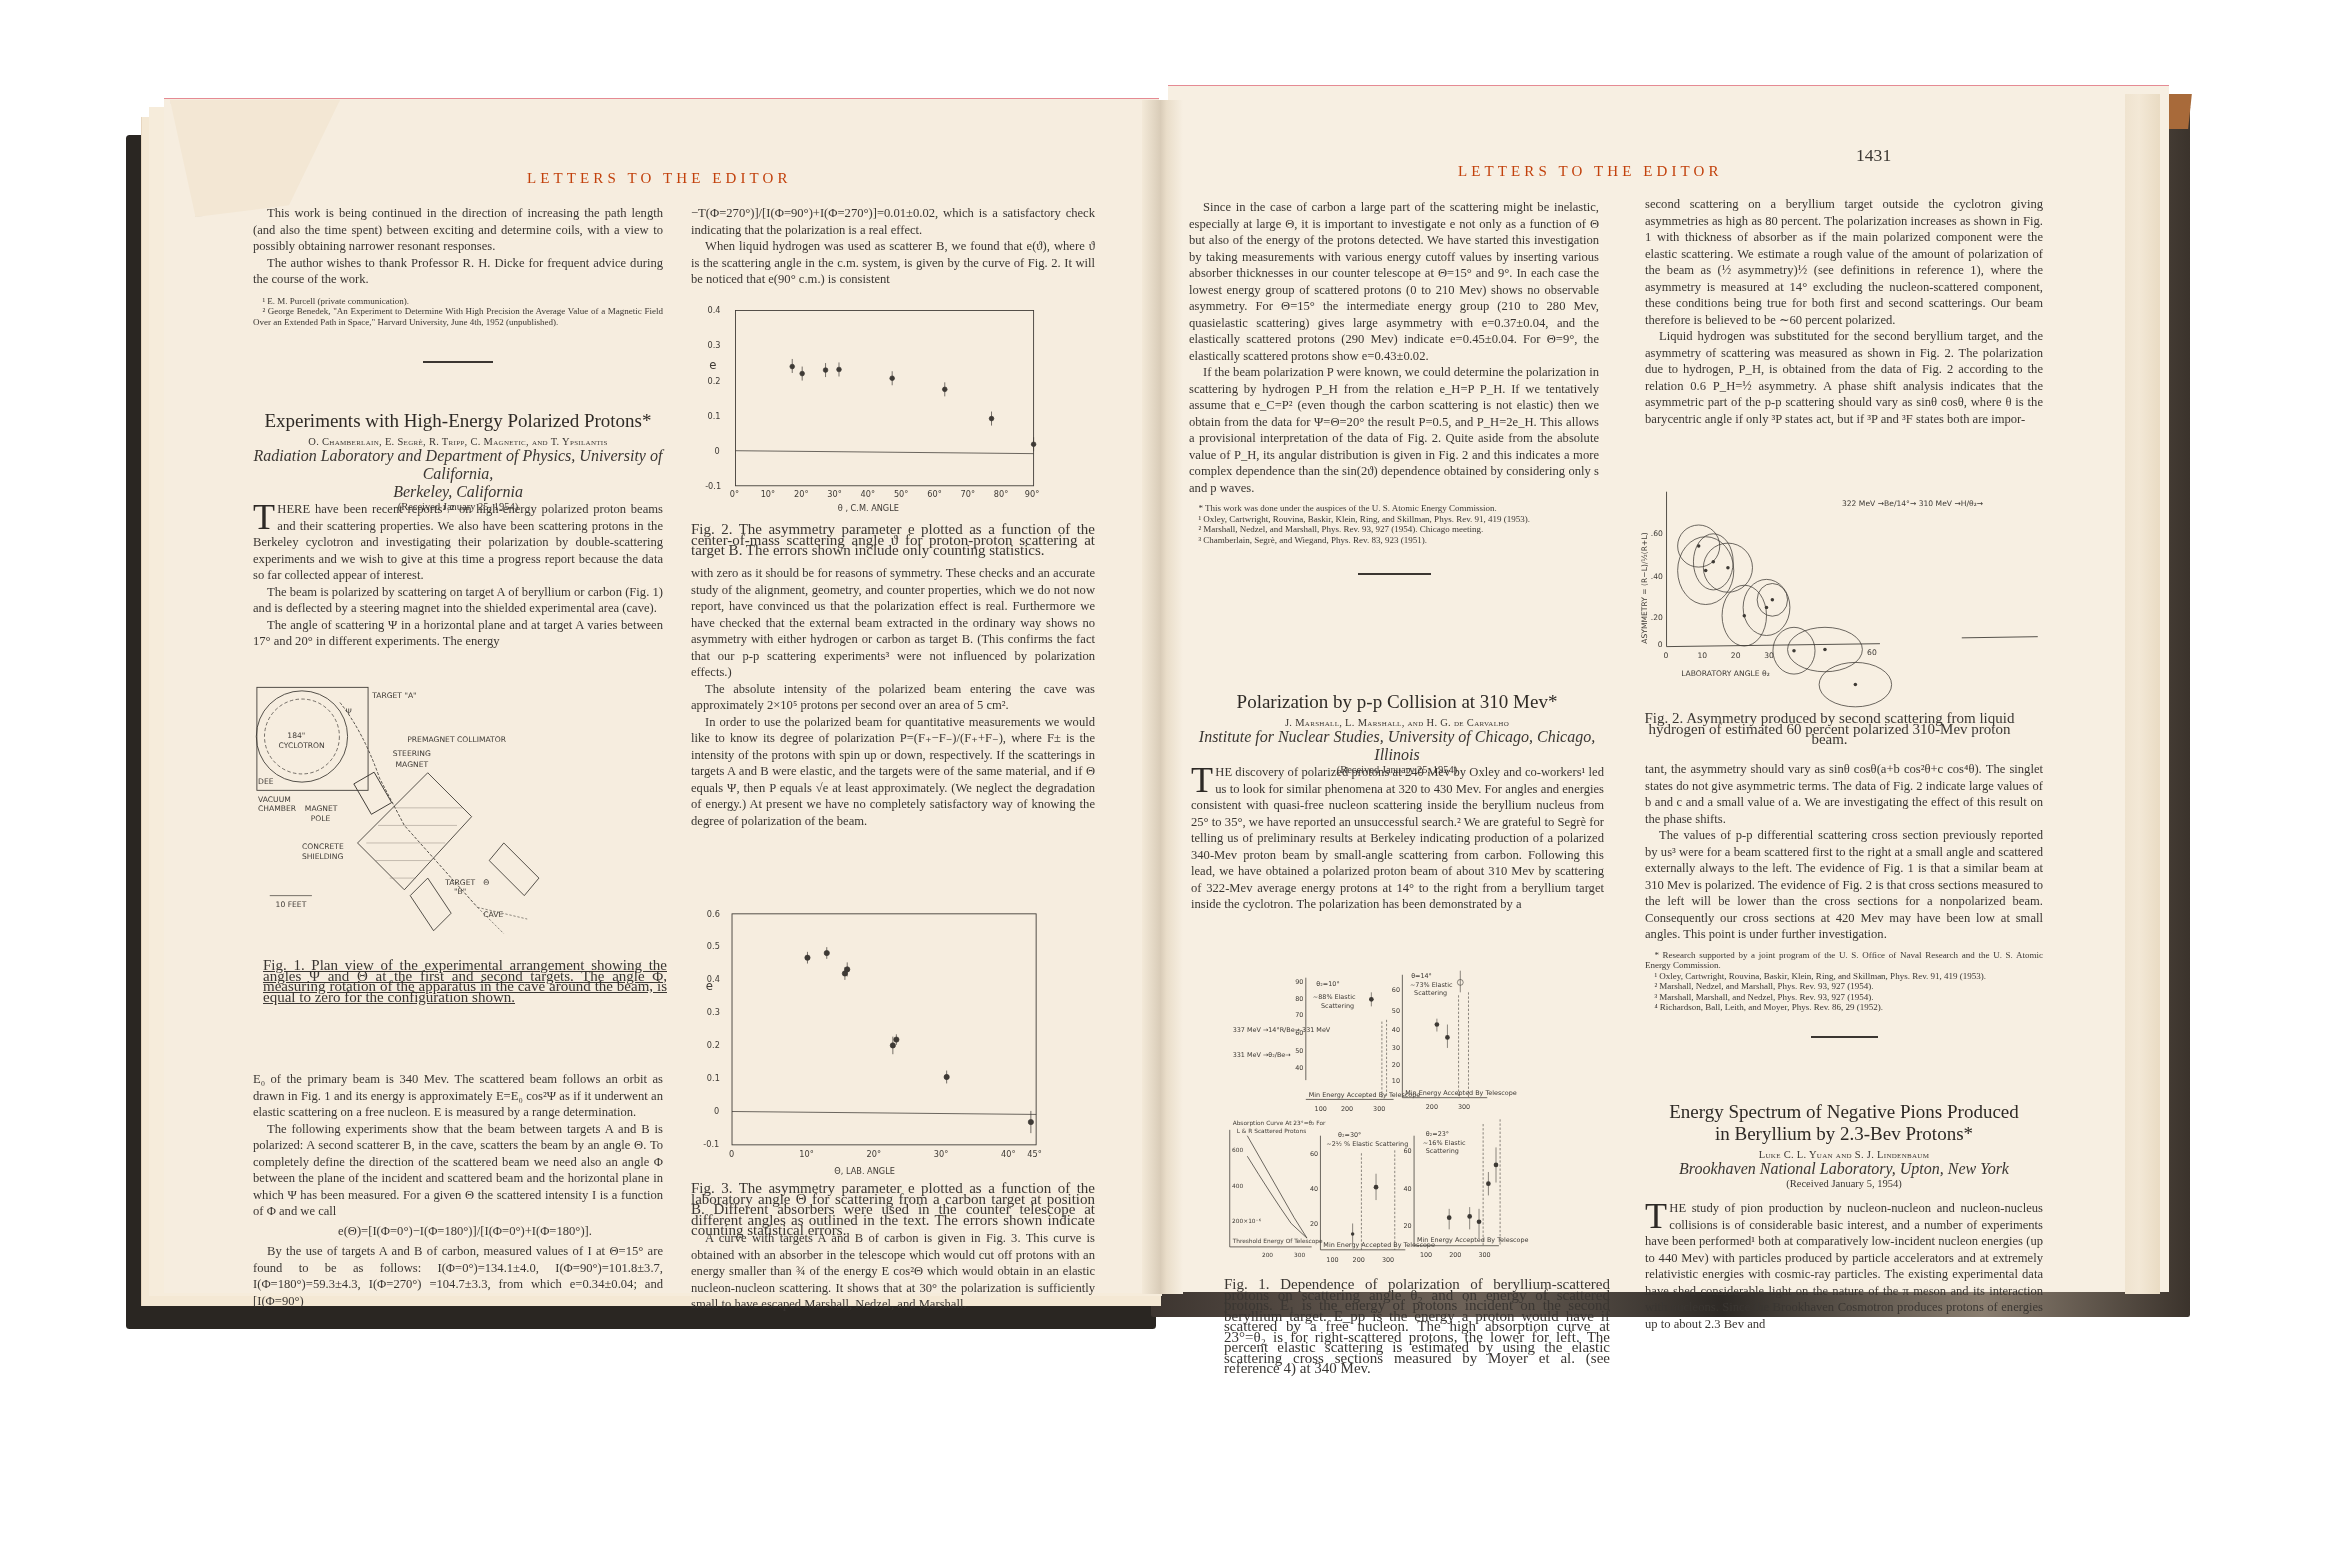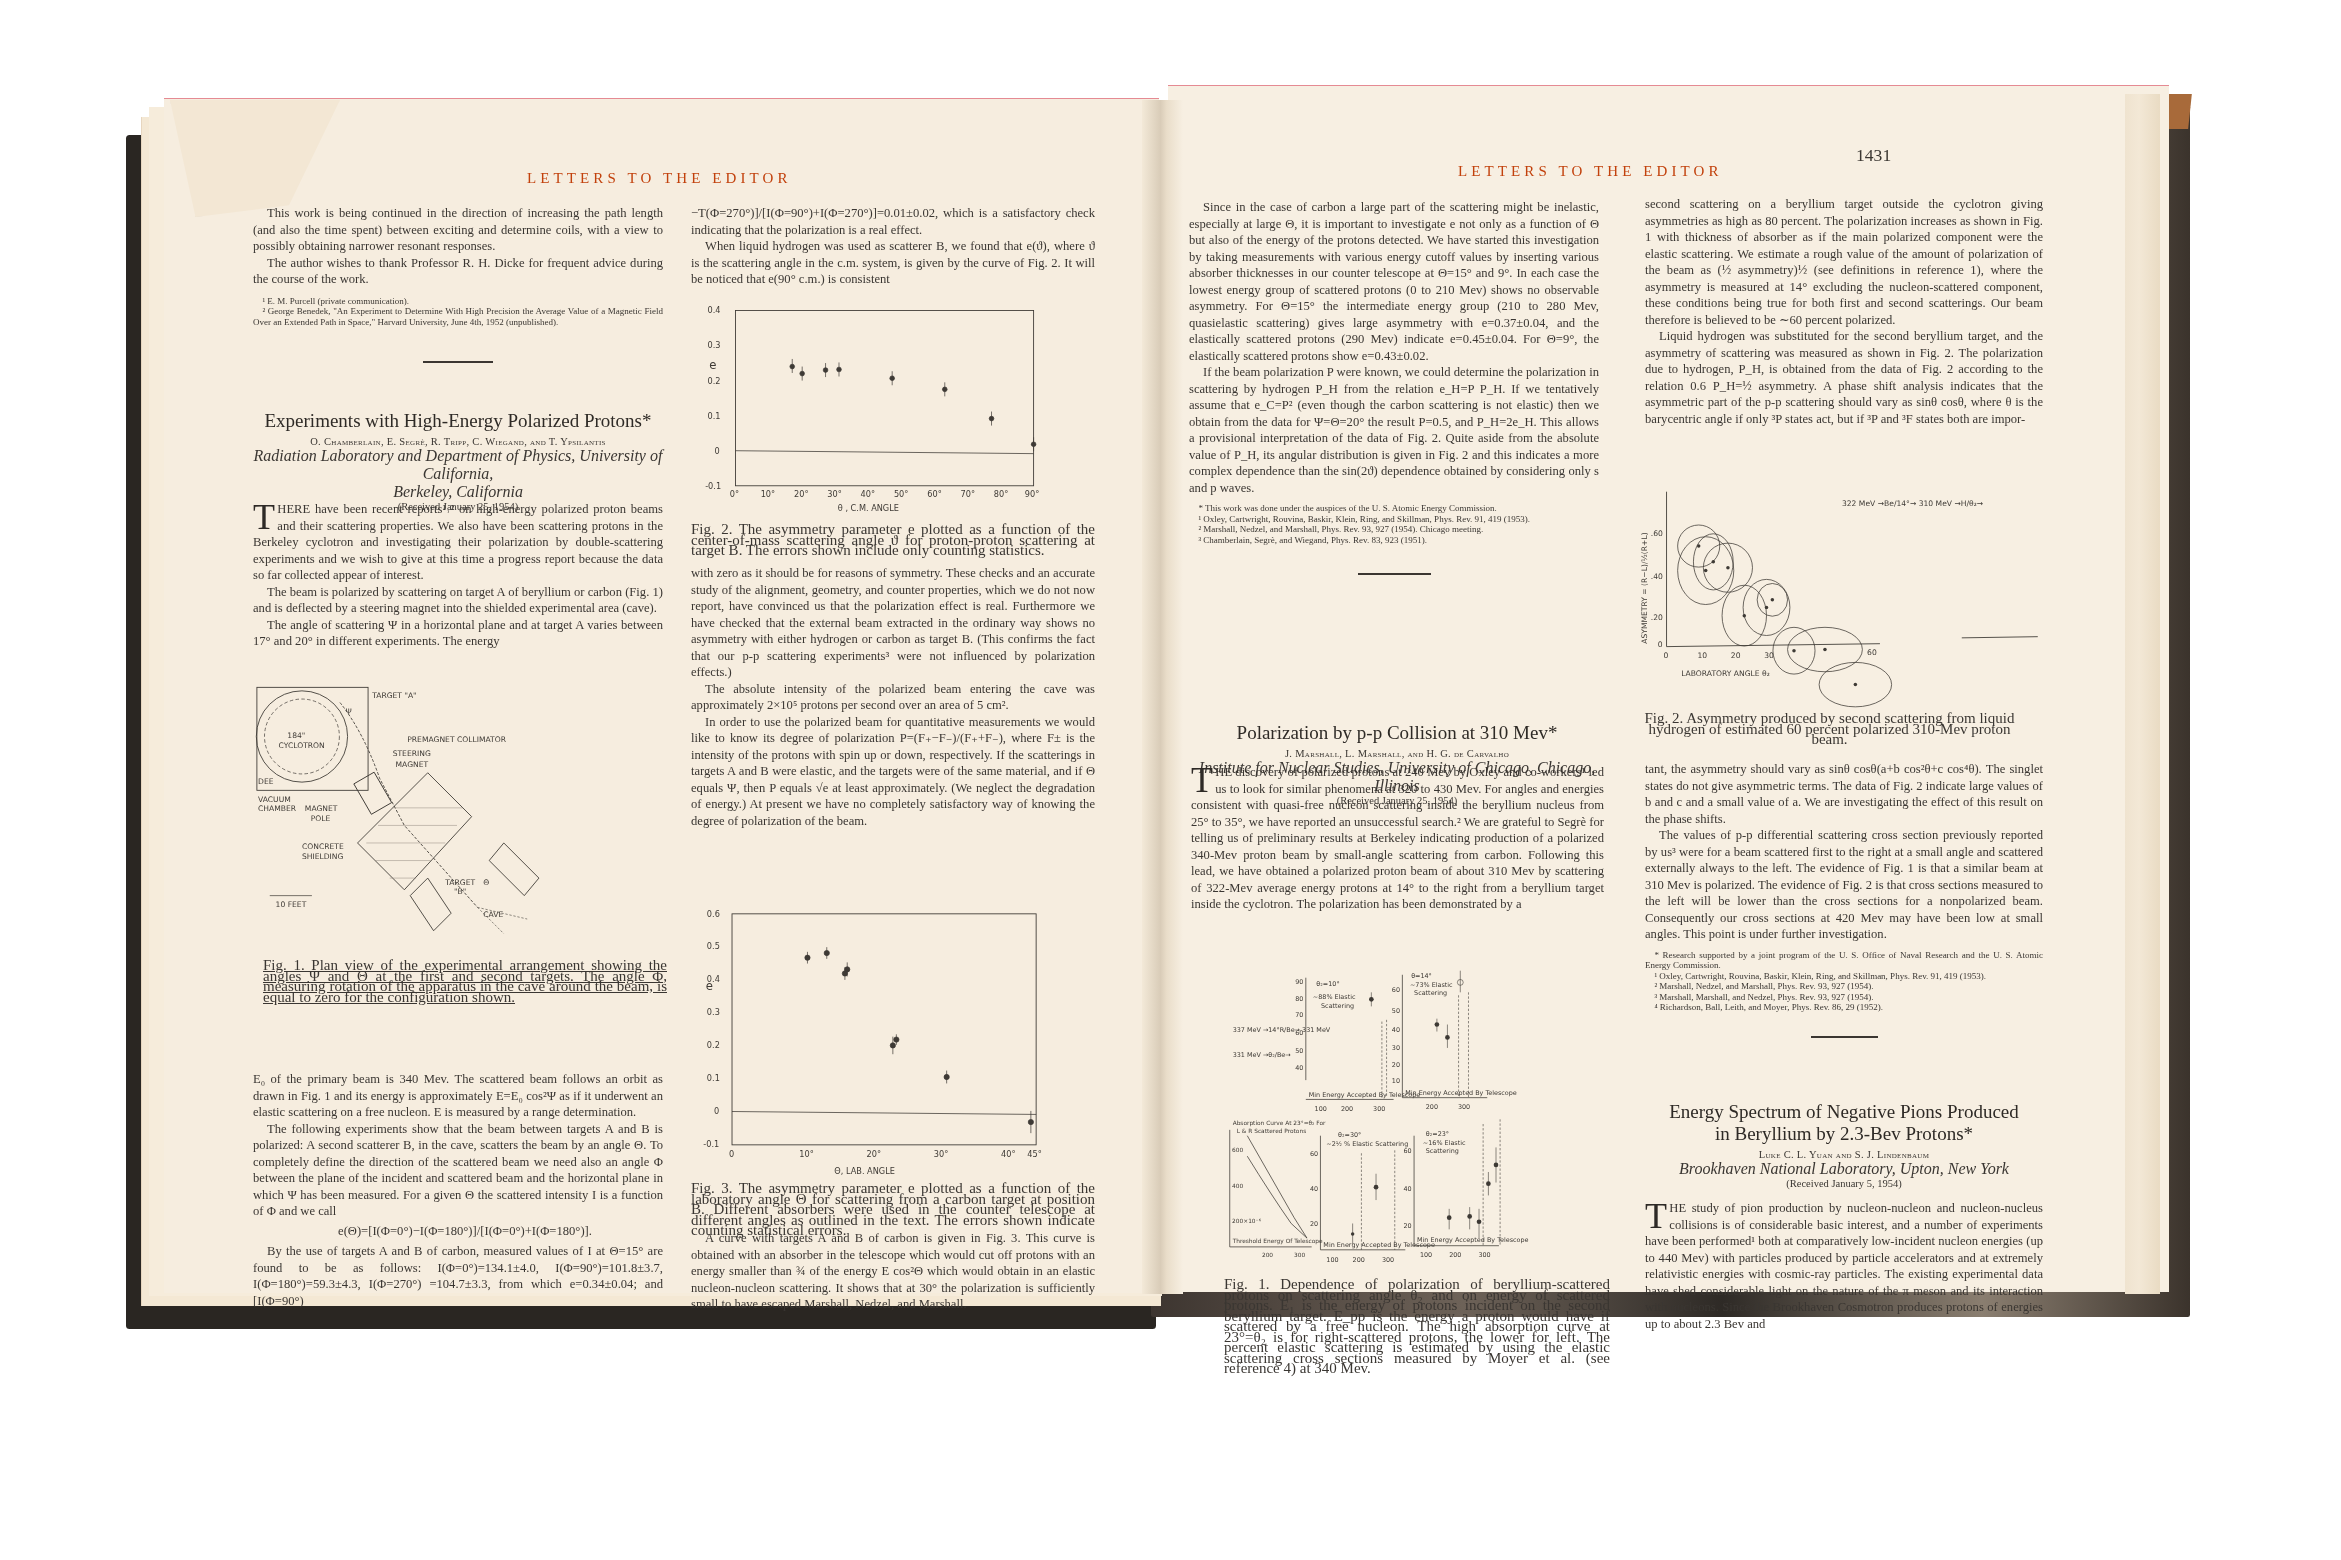--- a/index.html
+++ b/index.html
@@ -56,21 +56,21 @@
   <p>The author wishes to thank Professor R. H. Dicke for frequent advice during the course of the work.</p>
   <div class="fn" style="margin-top:8.2px;">
     <p>¹ E. M. Purcell (private communication).</p>
     <p>² George Benedek, "An Experiment to Determine With High Precision the Average Value of a Magnetic Field Over an Extended Path in Space," Harvard University, June 4th, 1952 (unpublished).</p>
   </div>
   <div class="rule" style="width:70px;margin:34px auto 0;"></div>
 </div>
 
 <div class="abs" style="left:253px;top:410px;width:410px;">
   <div class="title">Experiments with High-Energy Polarized Protons*</div>
-  <div class="authors" style="margin-top:3.5px;">O. Chamberlain, E. Segrè, R. Tripp, C. Wiegand, and T. Ypsilantis</div>
+  <div class="authors" style="margin-top:3.5px;">O. Chamberlain, E. Segrè, R. Tripp, C. Magnetic, and T. Ypsilantis</div>
   <div class="affil">Radiation Laboratory and Department of Physics, University of California,</div>
   <div class="affil">Berkeley, California</div>
   <div class="recv">(Received January 25, 1954)</div>
 </div>
 
 <div class="abs col" style="left:253px;top:501px;width:410px;">
   <p class="noind"><span class="dropcap">T</span><span>HERE have been recent reports¹˒² on high-energy polarized proton beams and their scattering properties. We also have been scattering protons in the Berkeley cyclotron and investigating their polarization by double-scattering experiments and we wish to give at this time a progress report because the data so far collected appear of interest.</span></p>
   <p>The beam is polarized by scattering on target A of beryllium or carbon (Fig. 1) and is deflected by a steering magnet into the shielded experimental area (cave).</p>
   <p>The angle of scattering Ψ in a horizontal plane and at target A varies between 17° and 20° in different experiments. The energy</p>
 </div>
@@ -239,21 +239,21 @@
   <p>If the beam polarization P were known, we could determine the polarization in scattering by hydrogen P_H from the relation e_H=P P_H. If we tentatively assume that e_C=P² (even though the carbon scattering is not elastic) then we obtain from the data for Ψ=Θ=20° the result P=0.5, and P_H=2e_H. This allows a provisional interpretation of the data of Fig. 2. Quite aside from the absolute value of P_H, its angular distribution is given in Fig. 2 and this indicates a more complex dependence than the sin(2ϑ) dependence obtained by considering only s and p waves.</p>
   <div class="fn" style="margin-top:7px;">
     <p>* This work was done under the auspices of the U. S. Atomic Energy Commission.</p>
     <p>¹ Oxley, Cartwright, Rouvina, Baskir, Klein, Ring, and Skillman, Phys. Rev. 91, 419 (1953).</p>
     <p>² Marshall, Nedzel, and Marshall, Phys. Rev. 93, 927 (1954). Chicago meeting.</p>
     <p>³ Chamberlain, Segrè, and Wiegand, Phys. Rev. 83, 923 (1951).</p>
   </div>
   <div class="rule" style="width:73px;margin:28px auto 0;"></div>
 </div>
 
-<div class="abs" style="left:1189px;top:722px;width:416px;">
+<div class="abs" style="left:1189px;top:691px;width:416px;">
   <div class="title">Polarization by p-p Collision at 310 Mev*</div>
   <div class="authors" style="margin-top:3.5px;">J. Marshall, L. Marshall, and H. G. de Carvalho</div>
   <div class="affil">Institute for Nuclear Studies, University of Chicago, Chicago, Illinois</div>
   <div class="recv">(Received January 25, 1954)</div>
 </div>
 
 <div class="abs col" style="left:1191px;top:764px;width:413px;">
   <p class="noind"><span class="dropcap">T</span><span>HE discovery of polarized protons at 240 Mev by Oxley and co-workers¹ led us to look for similar phenomena at 320 to 430 Mev. For angles and energies consistent with quasi-free nucleon scattering inside the beryllium nucleus from 25° to 35°, we have reported an unsuccessful search.² We are grateful to Segrè for telling us of preliminary results at Berkeley indicating production of a polarized 340-Mev proton beam by small-angle scattering from carbon. Following this lead, we have obtained a polarized proton beam of about 310 Mev by scattering of 322-Mev average energy protons at 14° to the right from a beryllium target inside the cyclotron. The polarization has been demonstrated by a</span></p>
 </div>
 

